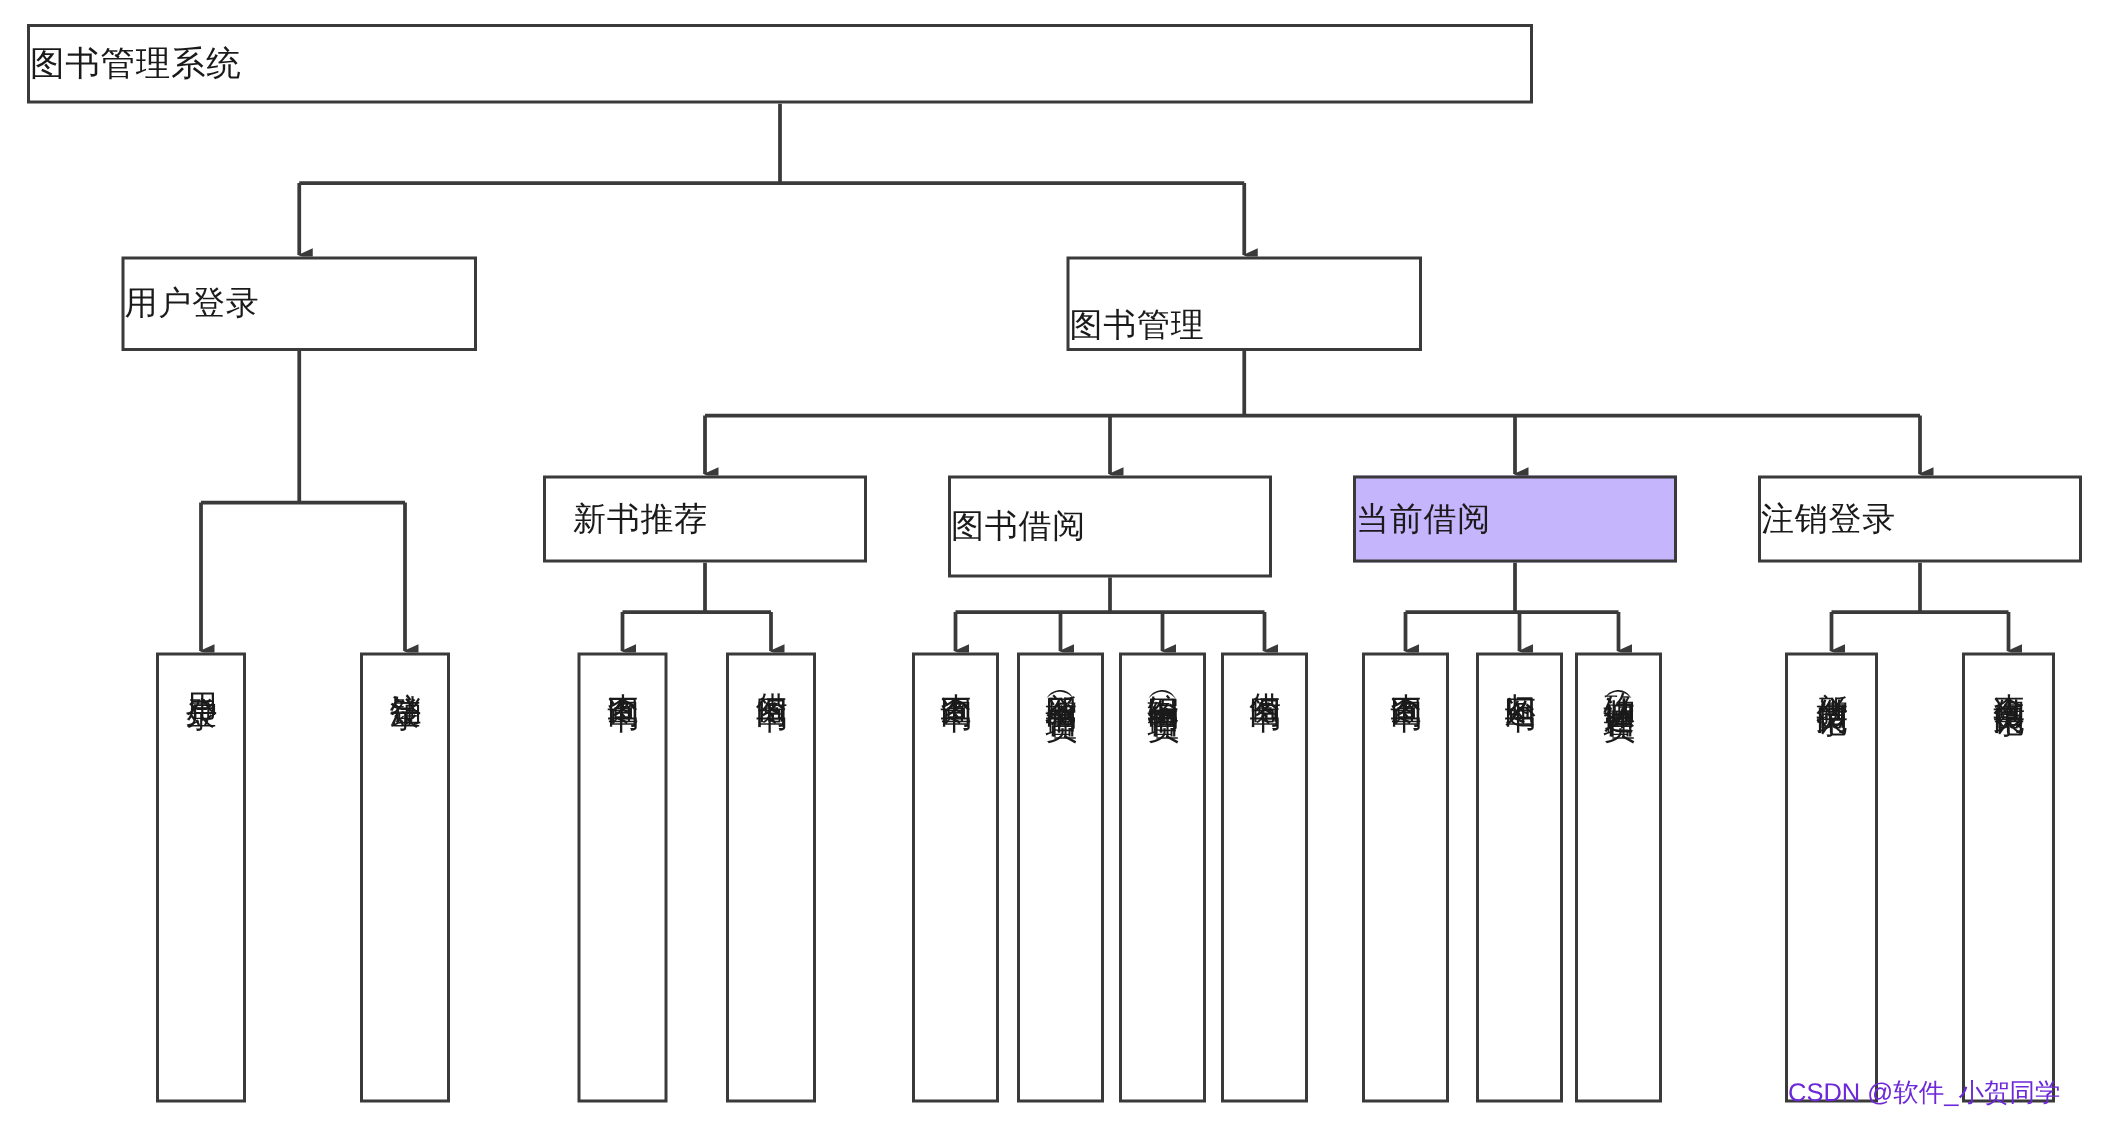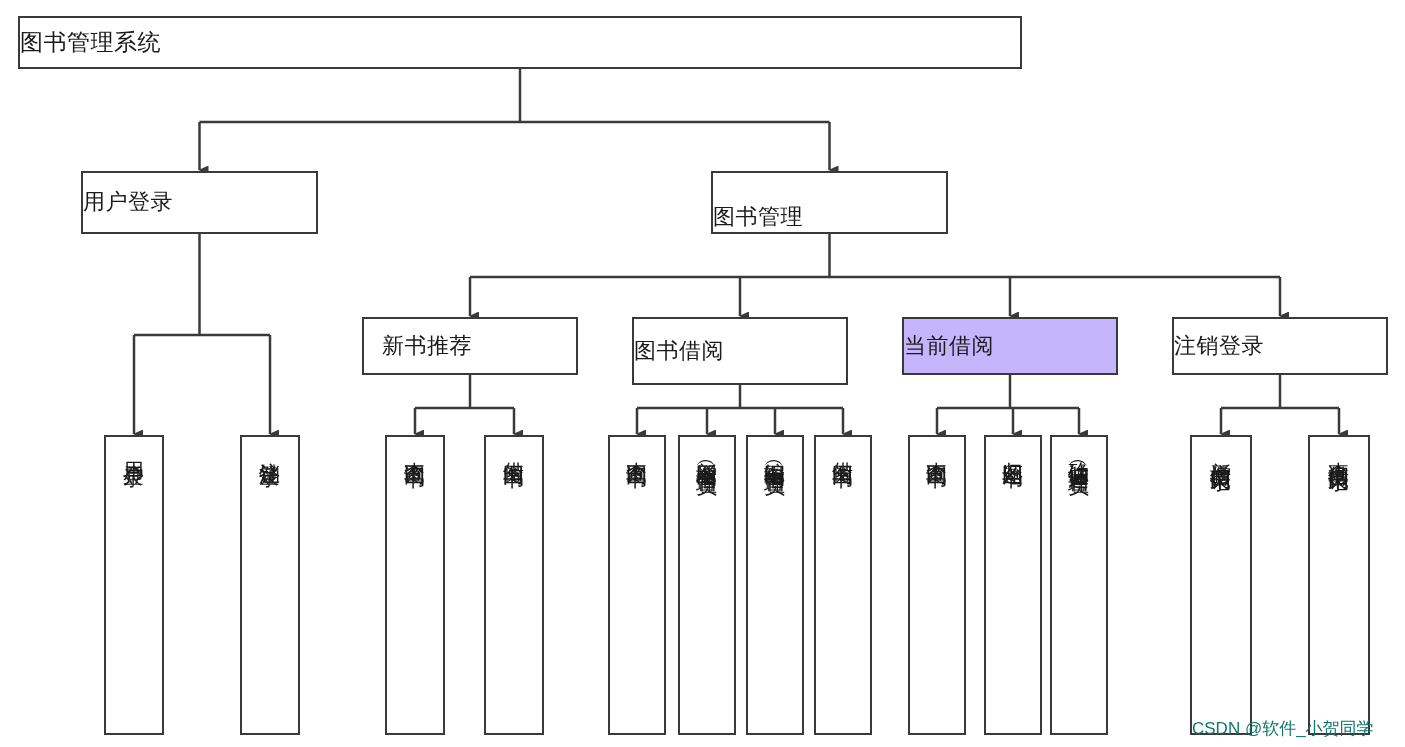--- a/index.html
+++ b/index.html
@@ -175,15 +175,15 @@
         <span class="node-label" style="color: rgb(26, 26, 26);">确认归还（管理员）</span>
       </div>
       <div class="node vert" style="left: 1190px; top: 435px; width: 62px; height: 300px; border-color: rgb(58, 58, 58); background: rgb(255, 255, 255);">
         <span class="node-label" style="color: rgb(26, 26, 26);">新增借阅记录</span>
       </div>
       <div class="node vert" style="left: 1308px; top: 435px; width: 62px; height: 300px; border-color: rgb(58, 58, 58); background: rgb(255, 255, 255);">
         <span class="node-label" style="color: rgb(26, 26, 26);">查询借阅记录</span>
       </div>
     </div>
 
-  <div class="watermark" id="watermark" style="left: 1192px; top: 717px; color: #0f766e;">CSDN @软件_小贺同学</div>
+  <div class="watermark" id="watermark" style="left: 1192px; top: 717px; color: #6d28d9;">CSDN @软件_小贺同学</div>
 
 </div>
 
 </body></html>

